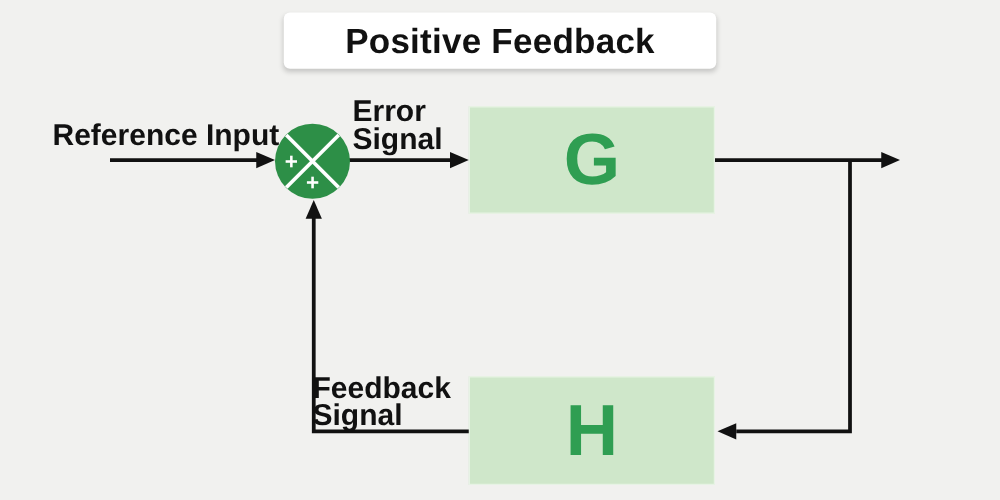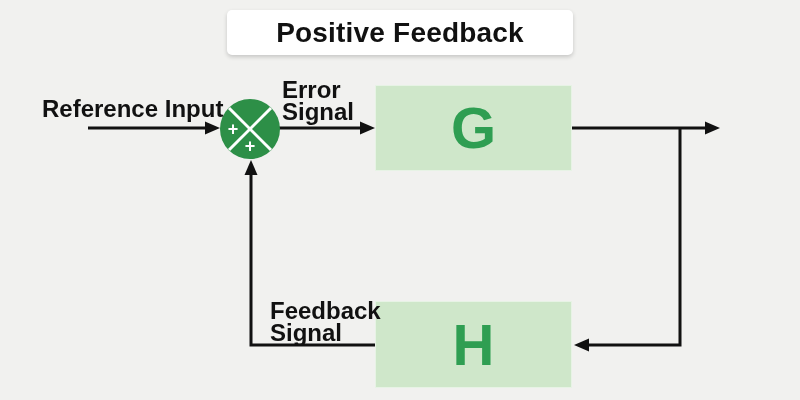--- a/index.html
+++ b/index.html
@@ -55,21 +55,21 @@
     position: absolute;
     font-size: 24px;
     font-weight: 700;
     color: #111111;
     line-height: 22px;
     white-space: nowrap;
   }
   .label-ref      { left: 42px;  top: 98px;  width: 190px; }
   .label-error    { left: 282px; top: 79px;  width: 80px;  }
   .label-output   { left: 661px; top: 97px;  width: 80px;  }
-  .label-feedback { left: 250px; top: 300px; width: 120px; padding-left: 20px; }
+  .label-feedback { left: 250px; top: 300px; width: 120px; }
   .junction-sign {
     font-family: "Liberation Sans", sans-serif;
     font-size: 18px;
     font-weight: 700;
     fill: #ffffff;
   }
 </style>
 </head>
 <body>
 

